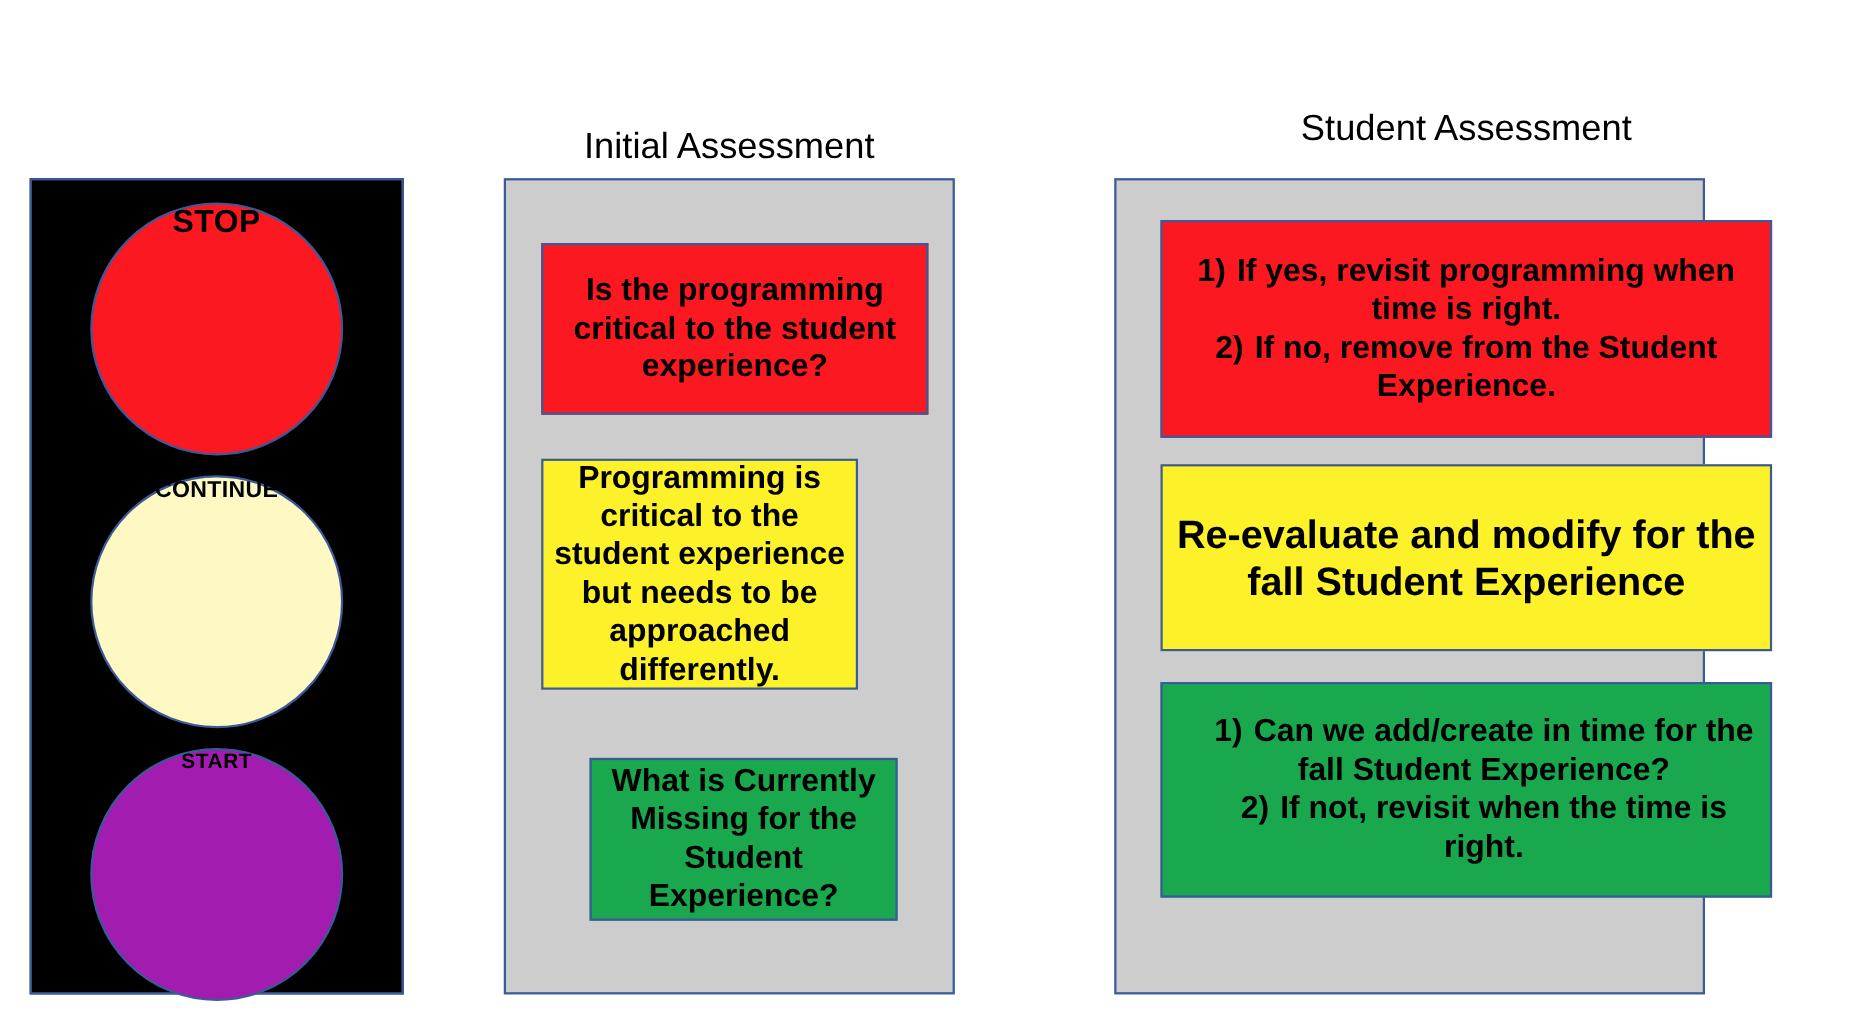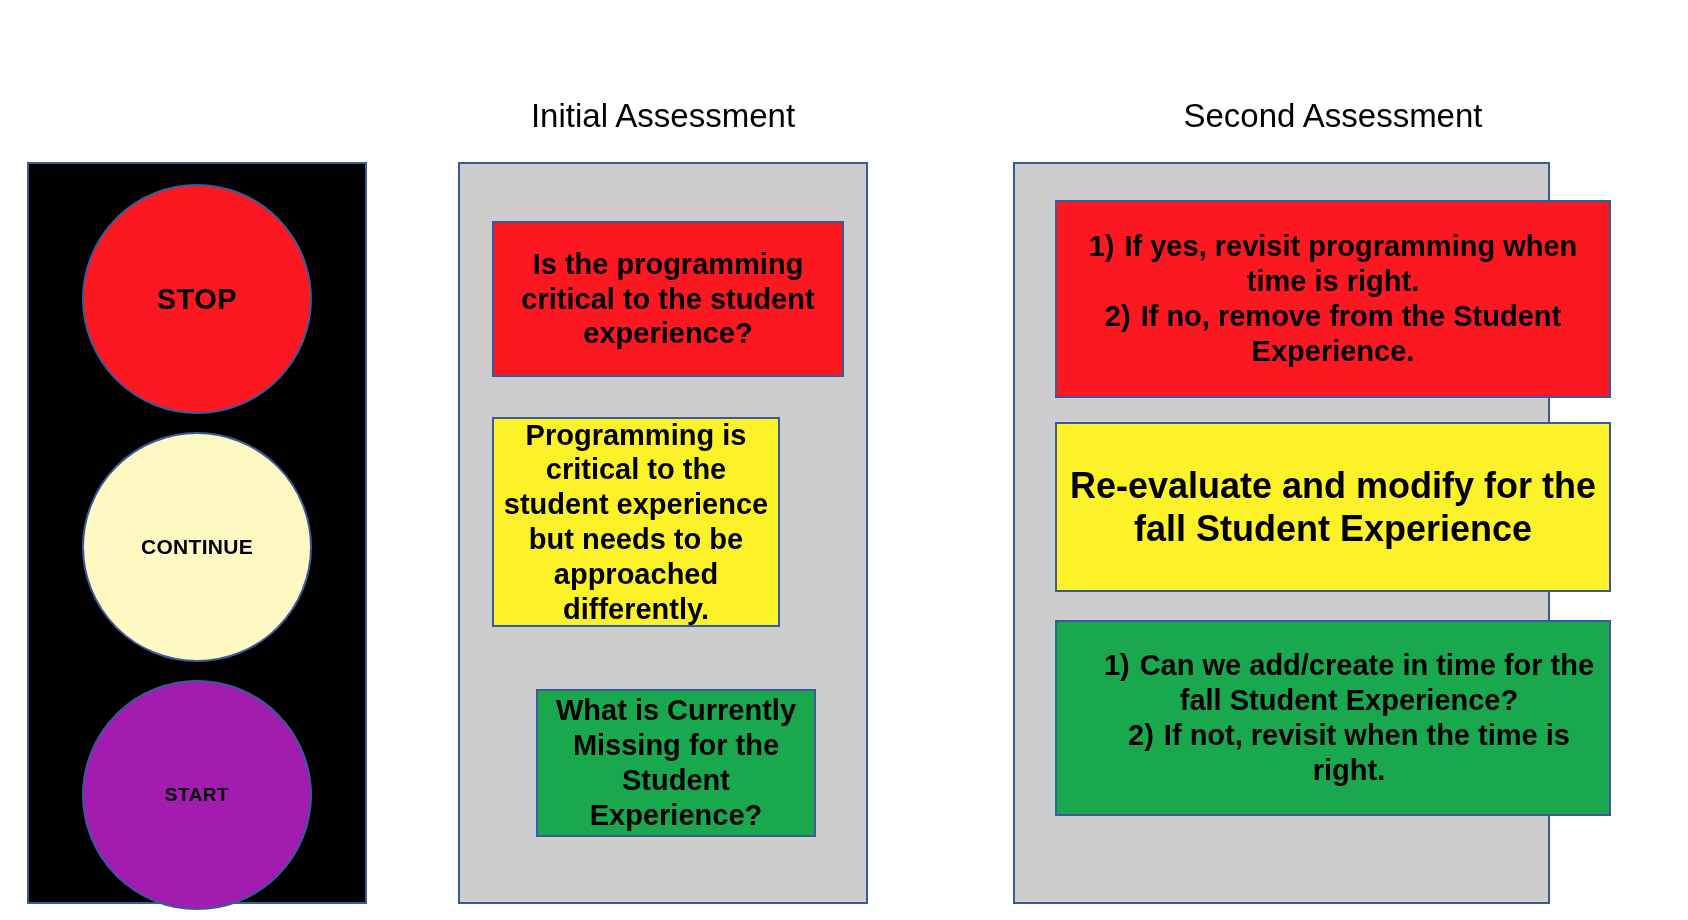--- a/index.html
+++ b/index.html
@@ -28,21 +28,21 @@
     box-sizing: border-box;
   }
   .lamp {
     position: absolute;
     left: 50%;
     transform: translateX(-50%);
     border-radius: 50%;
     border: 2px solid #3b5a9a;
     box-sizing: border-box;
     display: flex;
-    align-items: center;
+    align-items: flex-start;
     justify-content: center;
     text-align: center;
     color: #000000;
     font-weight: bold;
   }
   #lamp-stop {
     top: 20px;
     width: 230px;
     height: 230px;
     background: #fc1821;
@@ -68,21 +68,21 @@
 
   
   .col-heading {
     position: absolute;
     text-align: center;
     font-size: 33px;
     color: #000000;
     font-weight: normal;
     white-space: nowrap;
   }
-  #heading-initial  { left: 458px;  top: 97px;  width: 410px; }
+  #heading-initial  { left: 458px;  top: 114px;  width: 410px; }
   #heading-second   { left: 1013px; top: 97px;  width: 640px; }
 
   
   .panel {
     position: absolute;
     background: #cdcdcd;
     border: 2px solid #3b5a9a;
     box-sizing: border-box;
   }
   #panel-initial {
@@ -179,21 +179,21 @@
 
   <div class="cbox c-yellow" id="box-initial-yellow">
     <span class="cbox-text">Programming is critical to the student experience but needs to be approached differently.</span>
   </div>
 
   <div class="cbox c-green" id="box-initial-green">
     <span class="cbox-text">What is Currently Missing for the Student Experience?</span>
   </div>
 </div>
 
-<div class="col-heading" id="heading-second">Second Assessment</div>
+<div class="col-heading" id="heading-second">Student Assessment</div>
 
 <div class="panel" id="panel-second">
 
   <div class="cbox c-red" id="box-second-red">
     <div class="numlist">
       <div class="numitem">
         <span class="num">1)</span><span>If yes, revisit programming when time is right.</span>
       </div>
       <div class="numitem">
         <span class="num">2)</span><span>If no, remove from the Student Experience.</span>

